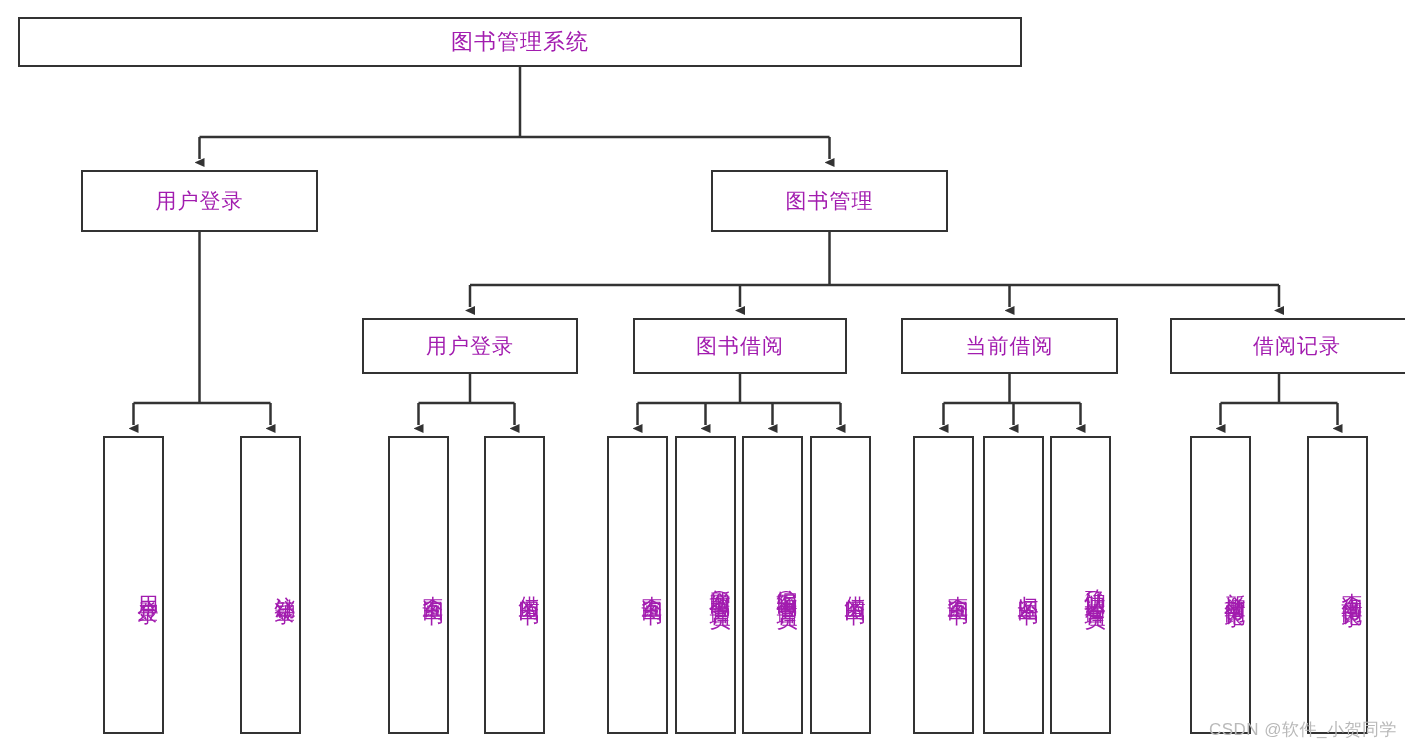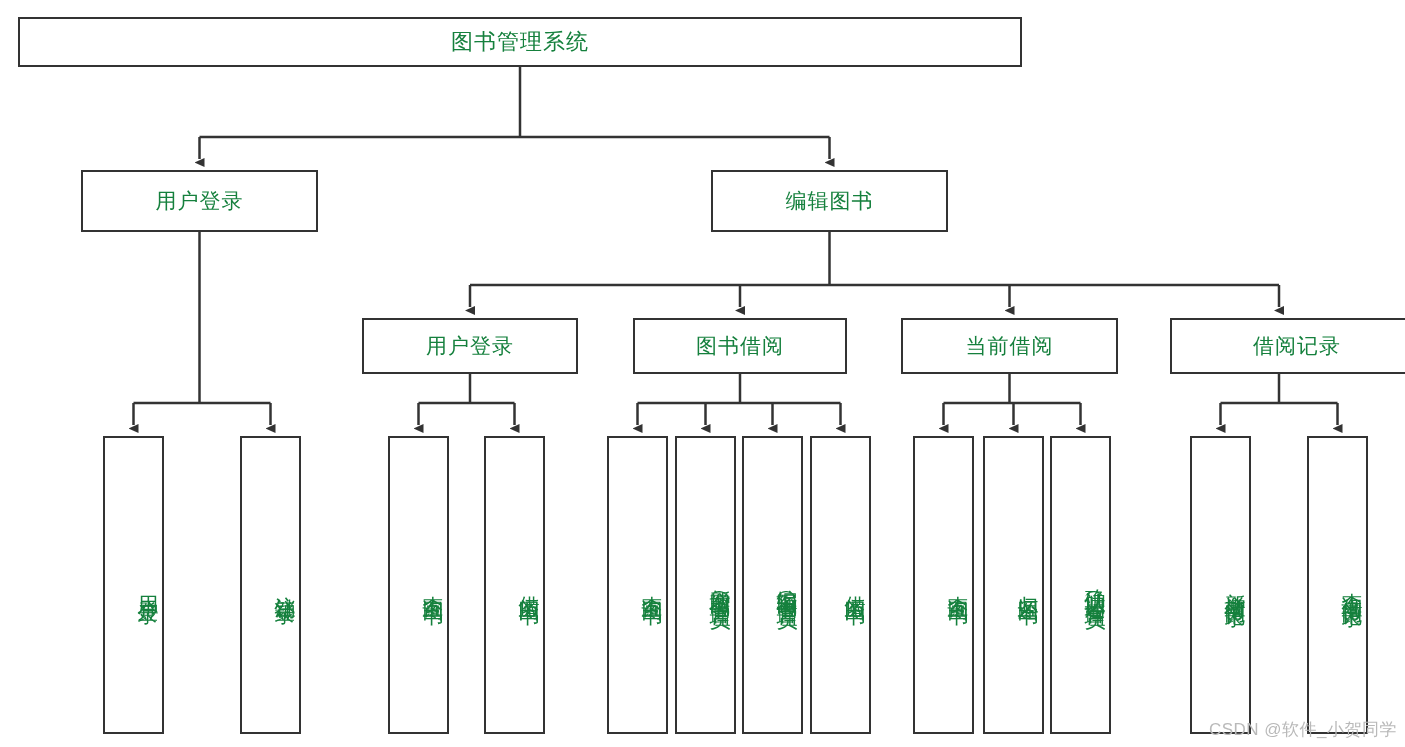--- a/index.html
+++ b/index.html
@@ -27,21 +27,21 @@
     pointer-events: none;
   }
   .node {
     position: absolute;
     box-sizing: border-box;
     background: #ffffff;
     border: 2.5px solid #333333;
     display: flex;
     align-items: center;
     justify-content: center;
-    color: #15803d;
+    color: #a21caf;
     z-index: 2;
   }
   .node.horiz {
     font-size: 21px;
     letter-spacing: 1px;
     line-height: 1.2;
   }
   .node.vert {
     writing-mode: vertical-rl;
     text-orientation: upright;
@@ -116,21 +116,21 @@
   </svg>
 
   <div id="nodes">
       <div class="node horiz root" style="left: 18px; top: 17px; width: 1004px; height: 50px;">
         <span>图书管理系统</span>
       </div>
       <div class="node horiz" style="left: 81px; top: 170px; width: 237px; height: 62px;">
         <span>用户登录</span>
       </div>
       <div class="node horiz" style="left: 711px; top: 170px; width: 237px; height: 62px;">
-        <span>编辑图书</span>
+        <span>图书管理</span>
       </div>
       <div class="node horiz" style="left: 362px; top: 318px; width: 216px; height: 56px;">
         <span>用户登录</span>
       </div>
       <div class="node horiz" style="left: 633px; top: 318px; width: 214px; height: 56px;">
         <span>图书借阅</span>
       </div>
       <div class="node horiz" style="left: 901px; top: 318px; width: 217px; height: 56px;">
         <span>当前借阅</span>
       </div>

